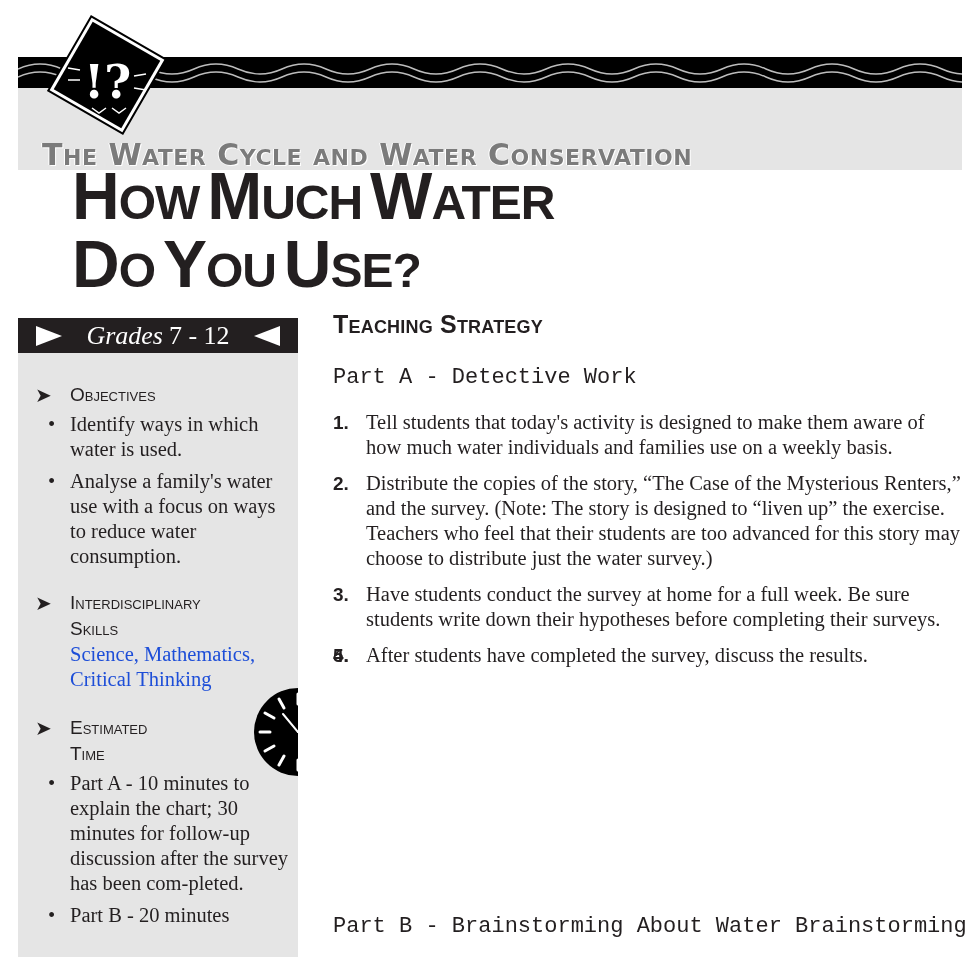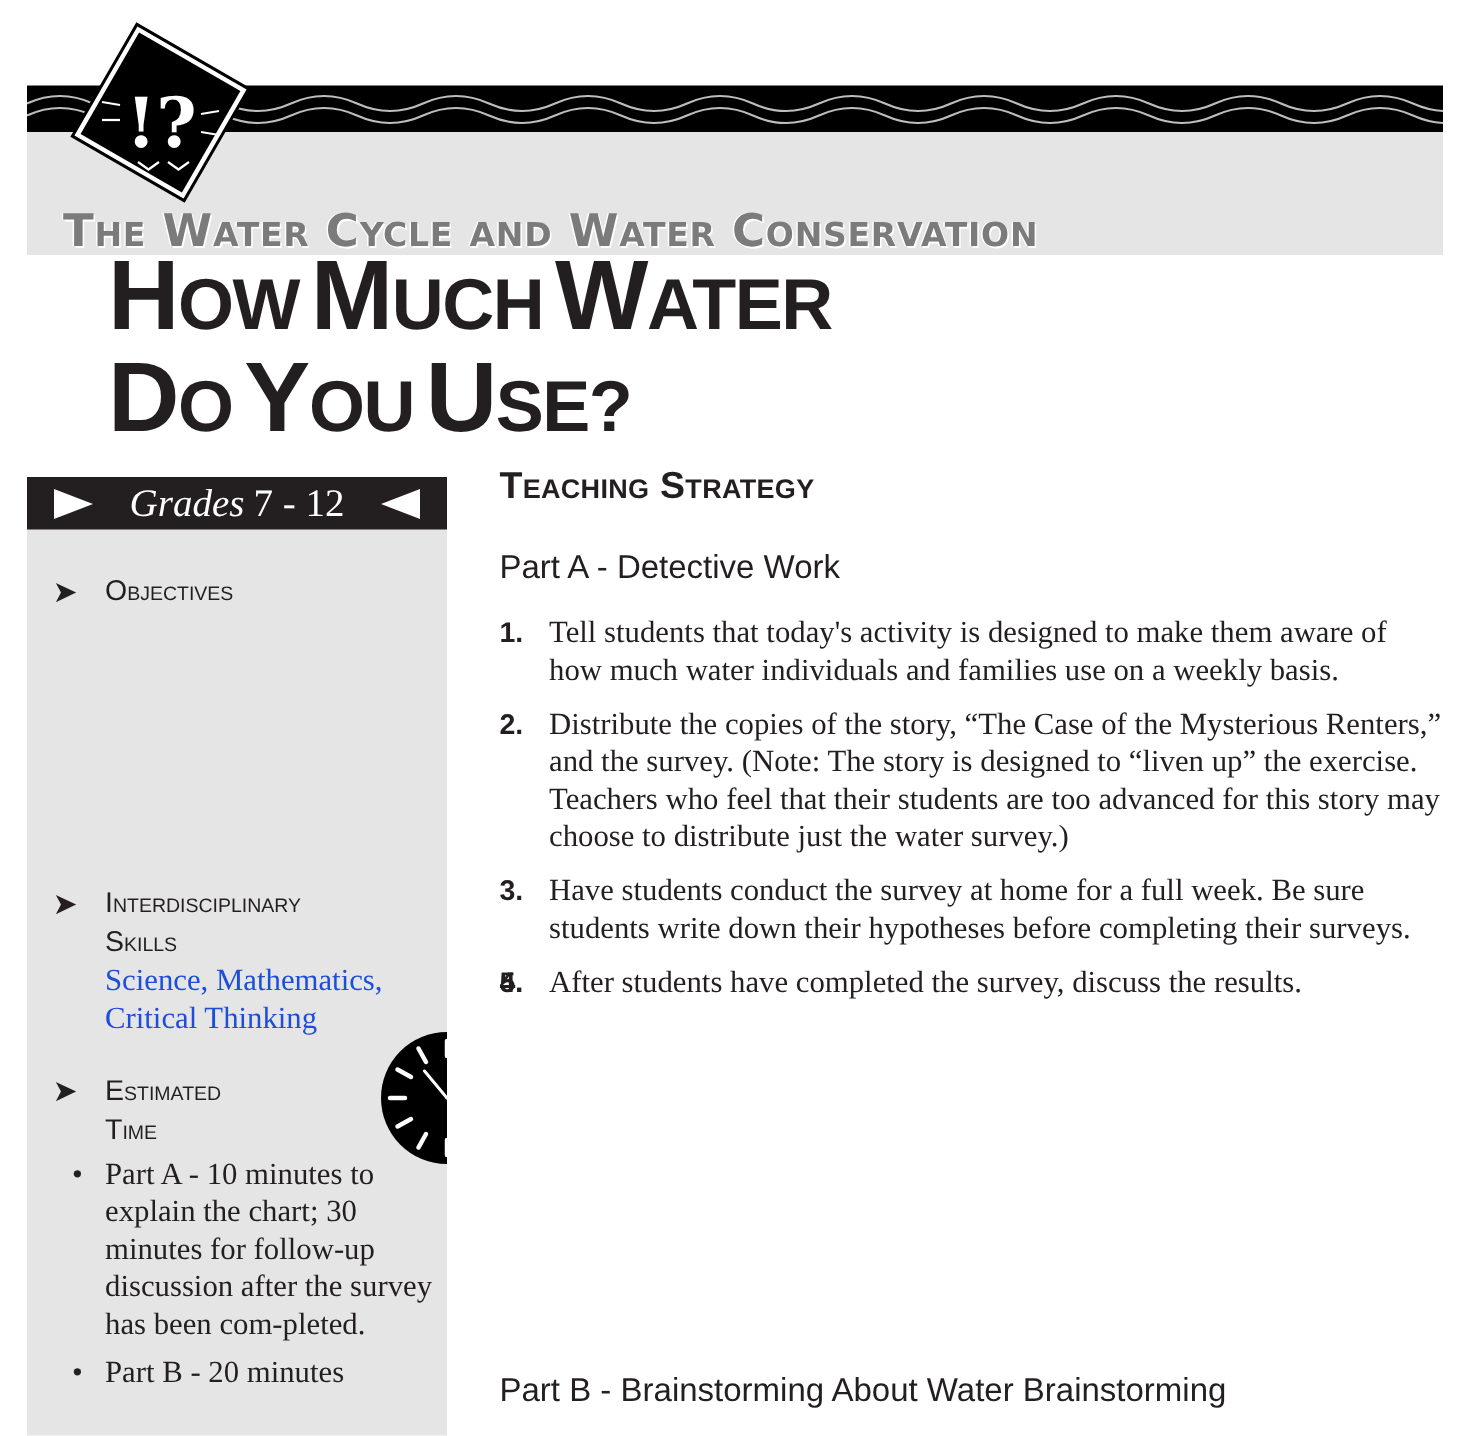--- a/index.html
+++ b/index.html
@@ -177,21 +177,21 @@
       font-family: "Liberation Sans", sans-serif;
       font-size: 25px;
       font-variant: small-caps;
       color: #231f20;
       white-space: nowrap;
       letter-spacing: 0.2px;
     }
     .part-head {
       position: absolute;
       left: 0;
-      font-family: Liberation Sans, sans-serif;
+      font-family: Liberation Mono, monospace;
       font-size: 22px;
       color: #231f20;
       white-space: nowrap;
       font-weight: 500;
     }
     .steps {
       position: absolute;
       left: 0;
       top: 100px;
       list-style: none;
@@ -270,20 +270,24 @@
     <span class="g-word">Grades</span>
     <span>7 - 12</span>
     <span class="tri-left"></span>
   </div>
 
   <div class="sidebar-section" style="top:64px;">
     <div class="sec-head">
       <span class="arrow">➤</span>
       <span>Objectives</span>
     </div>
+    <ul class="bullets">
+      <li>Identify ways in which water is used.</li>
+      <li>Analyse a family's water use with a focus on ways to reduce water consumption.</li>
+    </ul>
   </div>
 
   <div class="sidebar-section" style="top:272px;">
     <div class="sec-head">
       <span class="arrow">➤</span>
       <span>Interdisciplinary</span><br>
       <span>Skills</span>
     </div>
     <div class="sec-body">
       <span>Science, Mathematics,</span><br>

